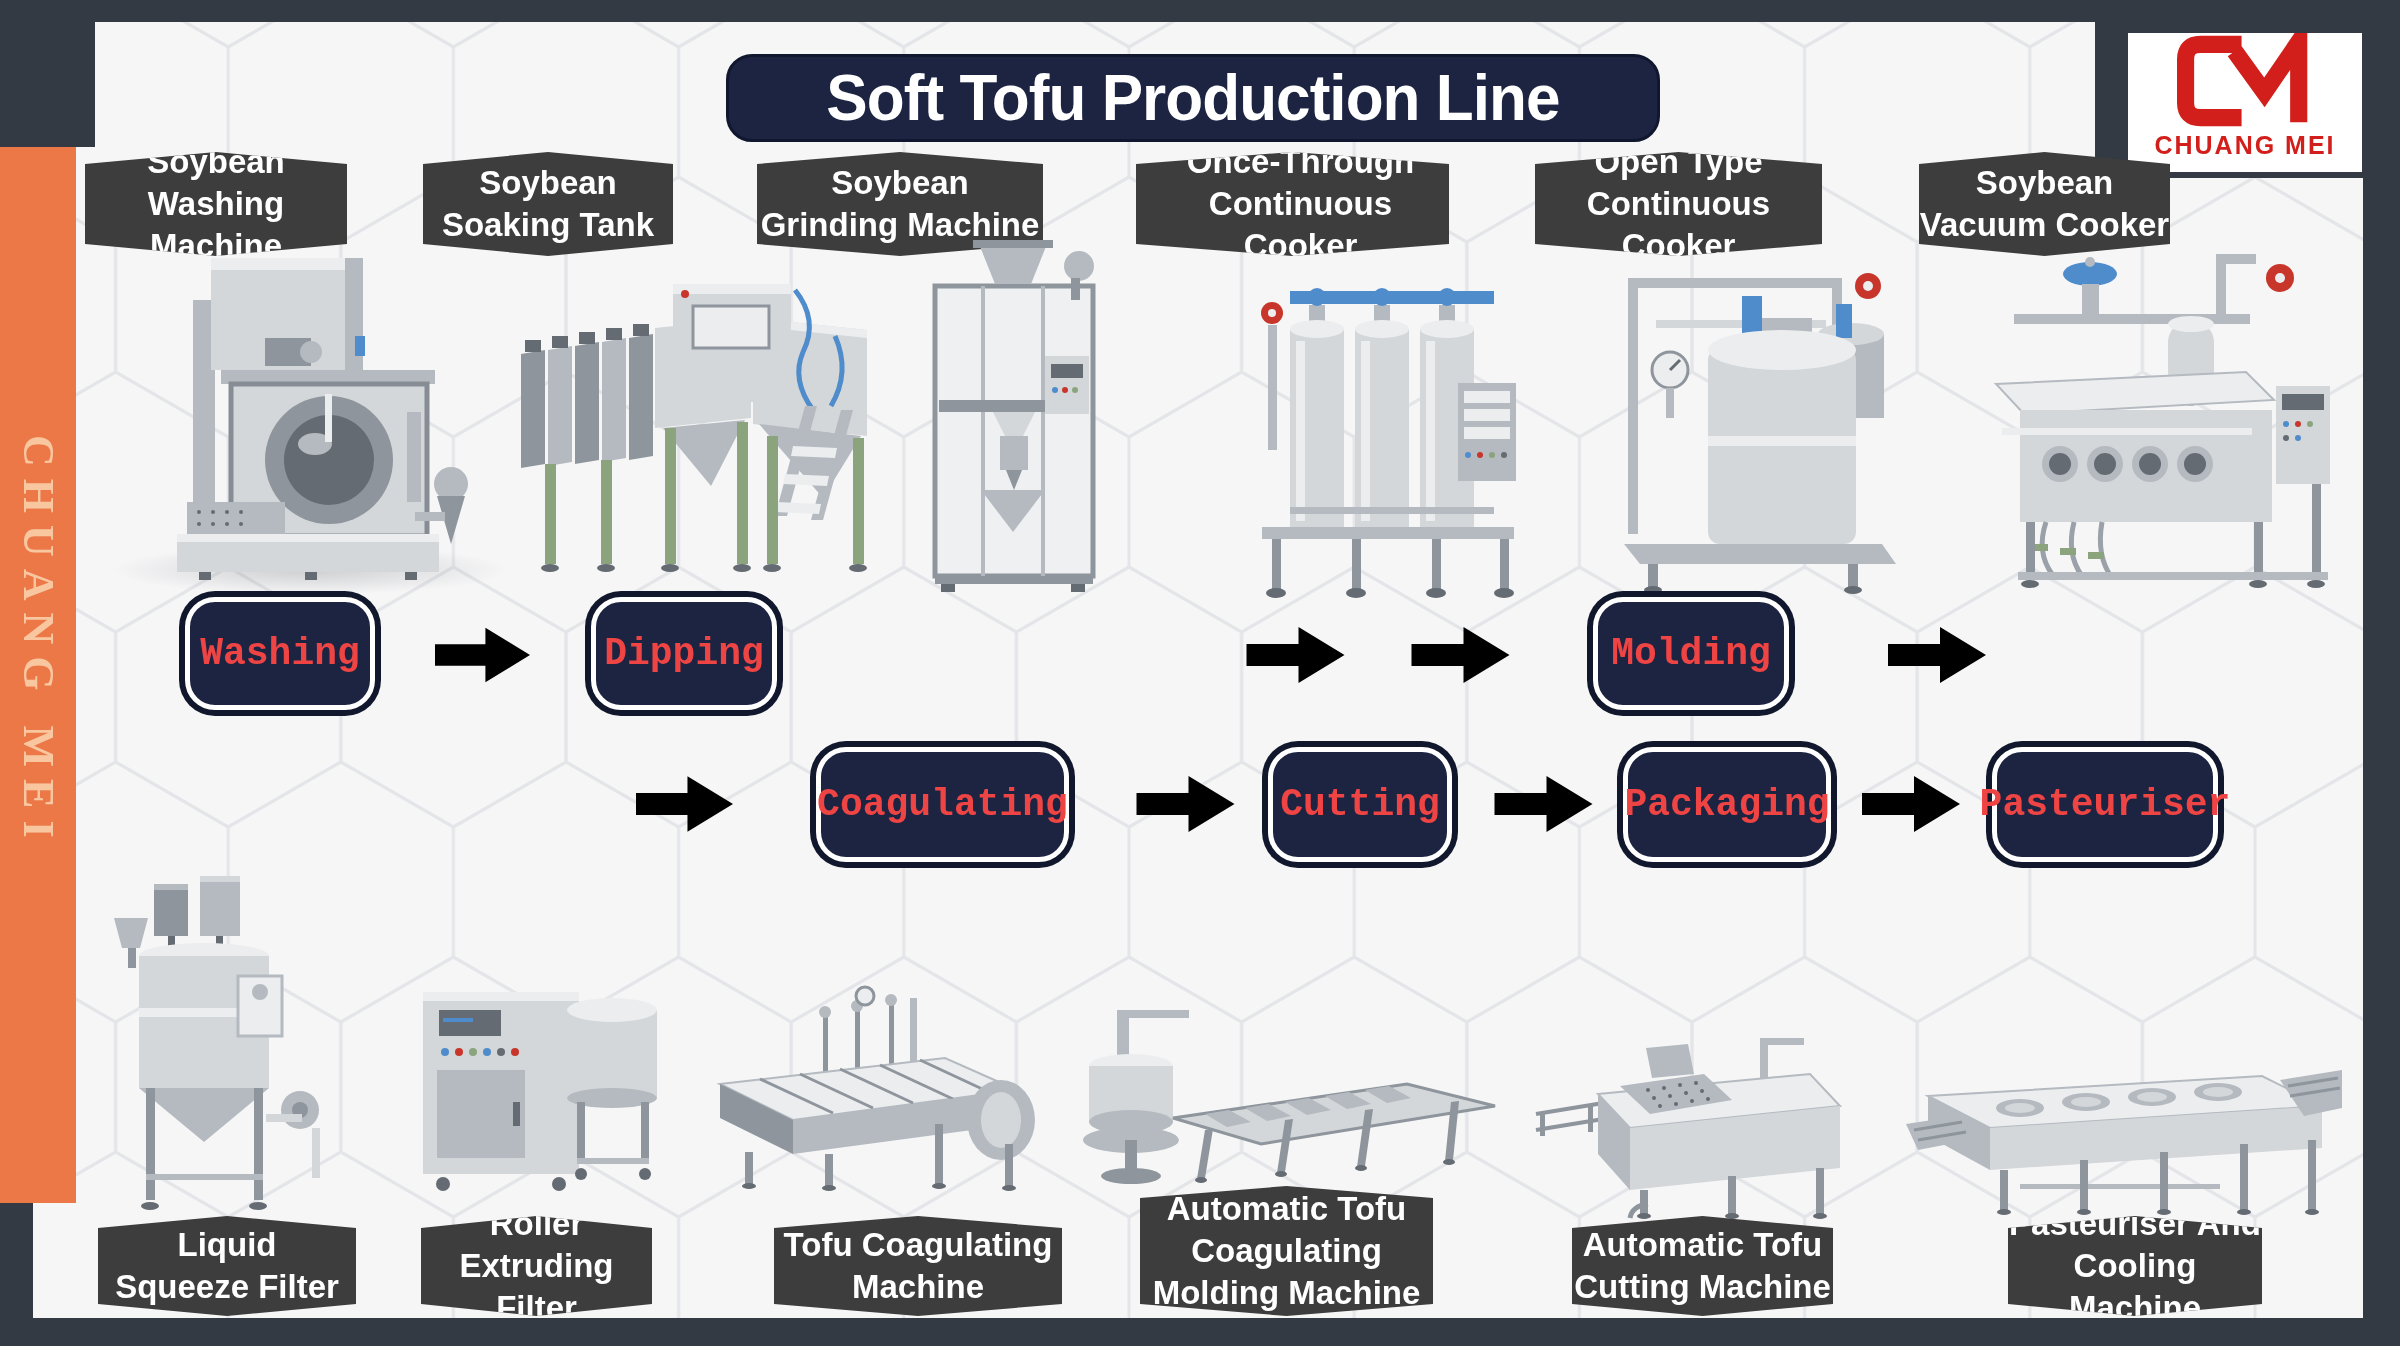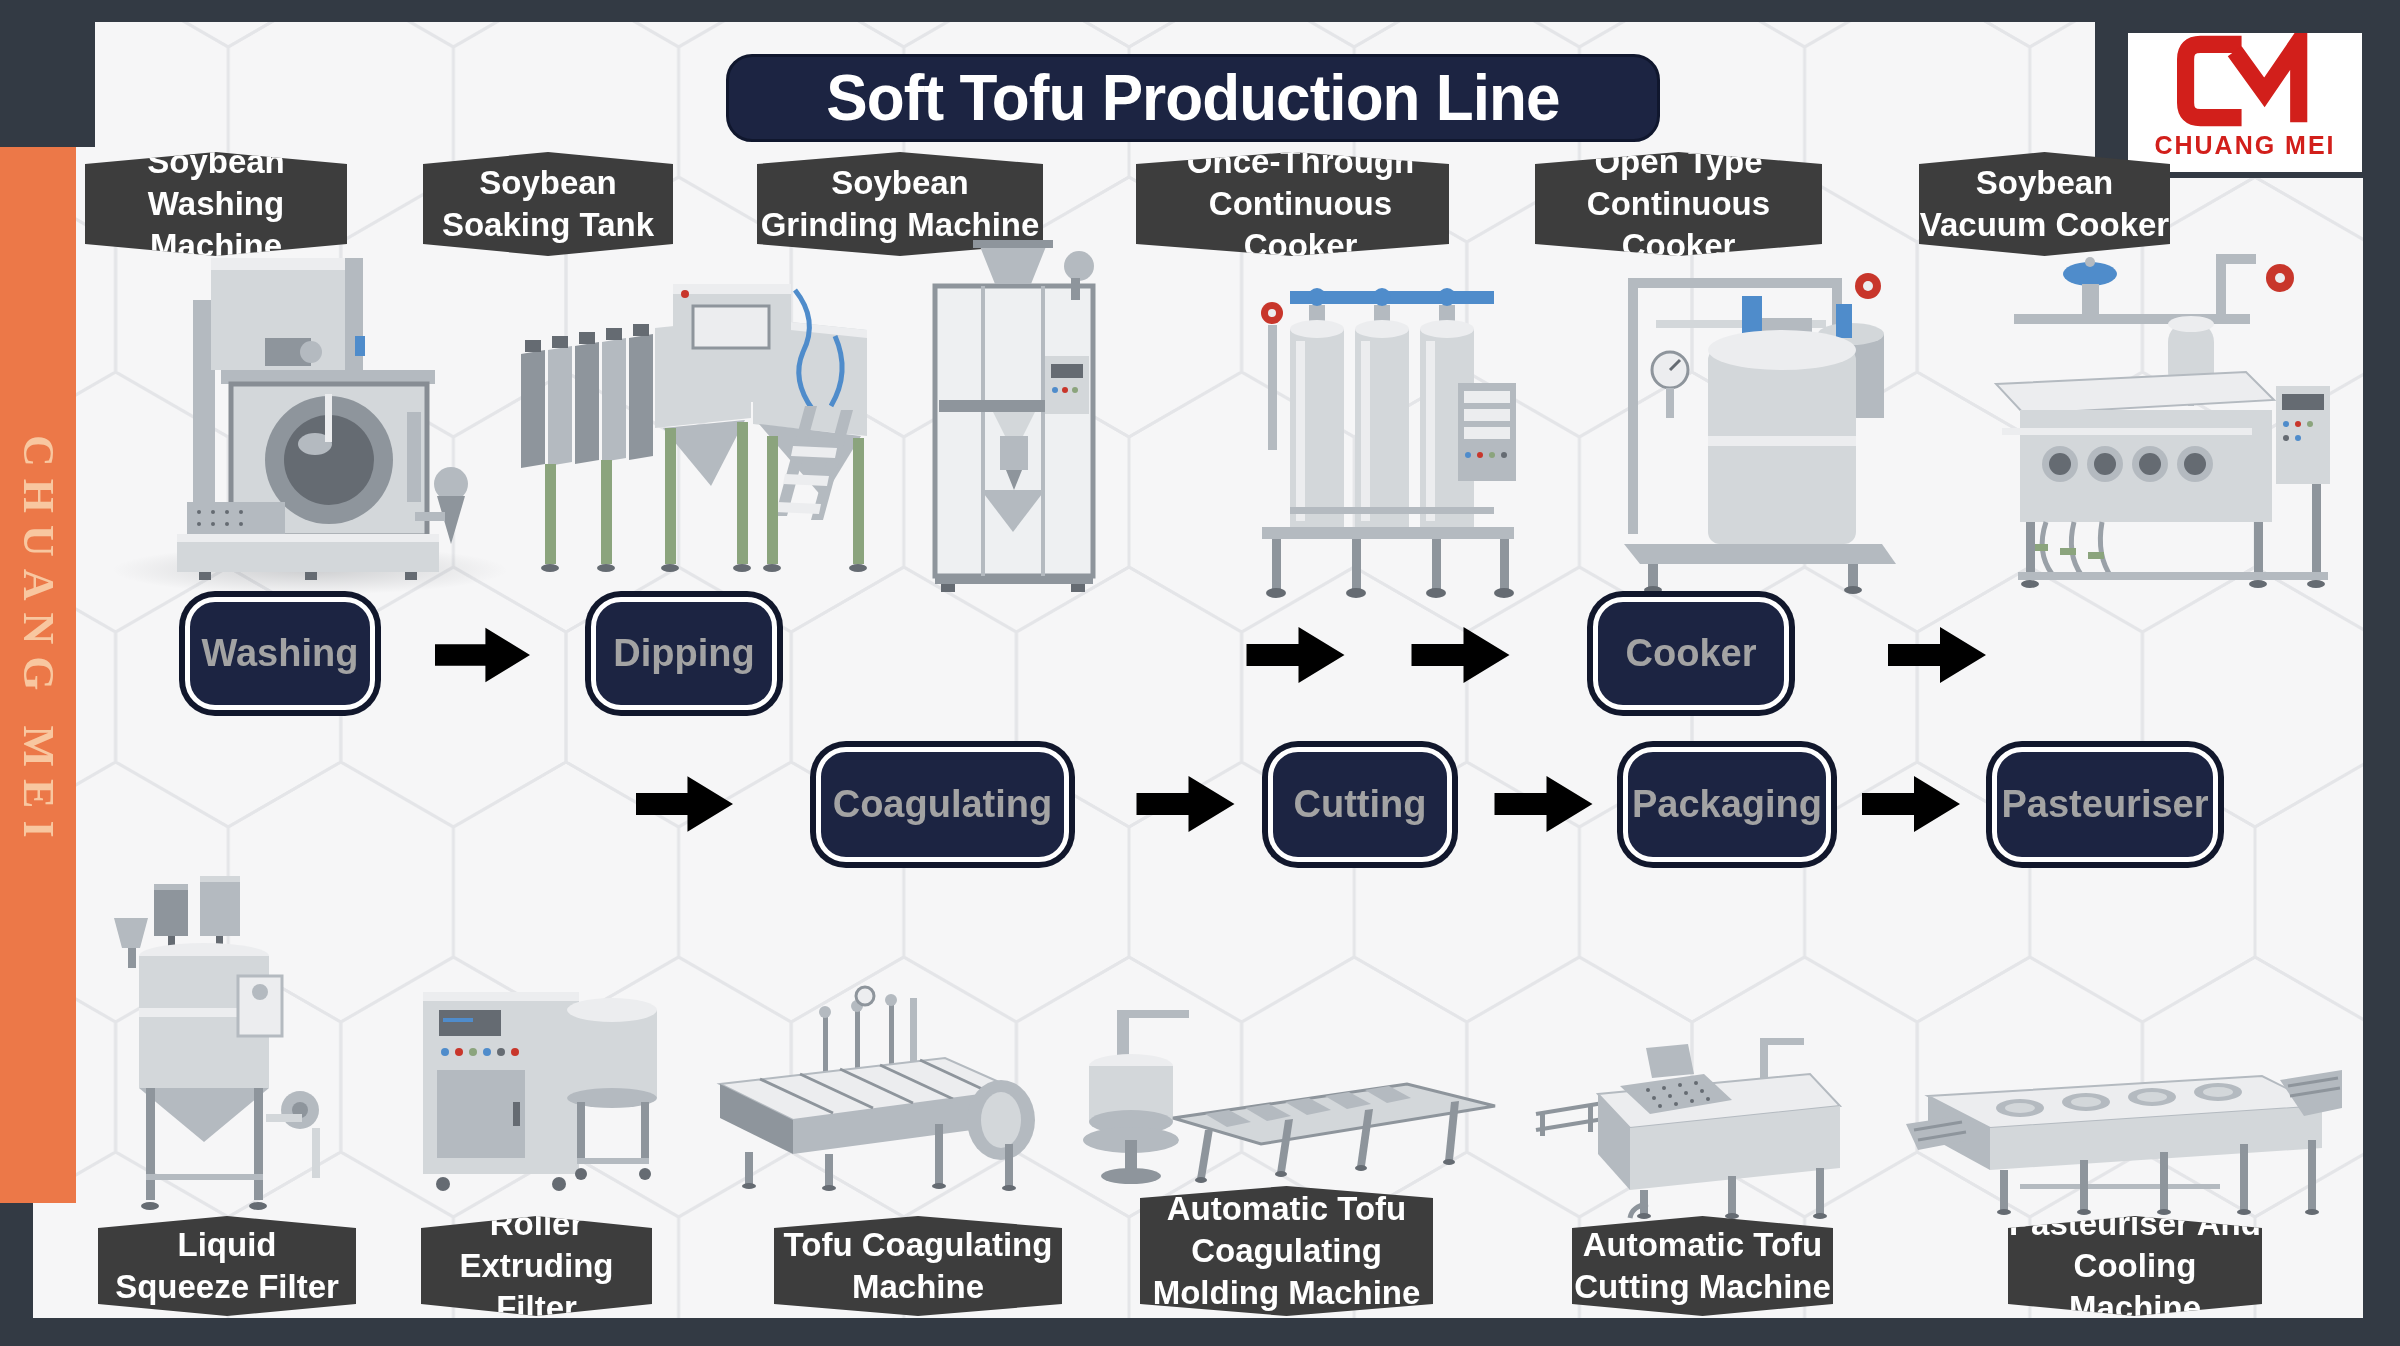--- a/index.html
+++ b/index.html
@@ -26,21 +26,21 @@
   #logo-white{position:absolute;left:33px;top:33px;width:234px;height:139px;background:#ffffff;
     display:flex;flex-direction:column;align-items:center;justify-content:flex-start;}
   #logo-text{color:#d21f1b;font-size:25px;font-weight:800;letter-spacing:2px;margin-top:2px;white-space:nowrap;}
   
   .mlabel{background:#3d3d3d;color:#ffffff;display:flex;align-items:center;justify-content:center;
     text-align:center;clip-path:polygon(0 12px,50% 0,100% 12px,100% calc(100% - 12px),50% 100%,0 calc(100% - 12px));}
   .mlabel span{white-space:pre-line;font-size:33px;line-height:42px;font-weight:600;letter-spacing:0px;}
   
   .pill{background:#1c2442;border:5px solid #ffffff;box-shadow:0 0 0 6px #11172c;border-radius:30px;
     box-sizing:border-box;display:flex;align-items:center;justify-content:center;}
-  .pill span{color:#a3a3a3;font-size:38px;font-weight:600;white-space:nowrap;}
+  .pill span{color:#ef4444;font-size:38px;font-weight:600;white-space:nowrap;font-family:Liberation Mono, monospace;}
   .arrow svg{display:block;}
   
   .fA{fill:#ecedef}.fB{fill:#d3d7da}.fC{fill:#b4bac0}.fD{fill:#8e959c}.fE{fill:#656b72}
   .fG{fill:#8ba47d}.fU{fill:#4f8ccb}.fR{fill:#c8362b}
   .lnC{stroke:#9aa1a8;stroke-width:5;fill:none}
   .lnU{stroke:#4f8ccb;stroke-width:5;fill:none}
   .lnD{stroke:#8e959c;stroke-width:3;fill:none}
   .machine svg{width:100%;height:100%;}
   .mshadow{background:radial-gradient(ellipse at center,rgba(60,65,70,.22),rgba(60,65,70,0) 70%);}
 </style>
@@ -370,21 +370,21 @@
     <svg width="99" height="56" viewBox="0 0 98 56">
         <polygon points="0,17 52,17 52,0 98,28 52,56 52,39 0,39" fill="#000"></polygon>
       </svg>
     </div>
   <div class="abs arrow" style="left:1411px;top:627px;">
     <svg width="99" height="56" viewBox="0 0 98 56">
         <polygon points="0,17 52,17 52,0 98,28 52,56 52,39 0,39" fill="#000"></polygon>
       </svg>
     </div>
   <div class="abs pill" style="left:1593px;top:597px;width:196px;height:113px;">
-    <span>Cooker</span>
+    <span>Molding</span>
     </div>
   <div class="abs arrow" style="left:1887px;top:627px;">
     <svg width="100" height="56" viewBox="0 0 98 56">
         <polygon points="0,17 52,17 52,0 98,28 52,56 52,39 0,39" fill="#000"></polygon>
       </svg>
     </div>
 
   <div class="abs arrow" style="left:636px;top:776px;">
     <svg width="97" height="56" viewBox="0 0 98 56">
         <polygon points="0,17 52,17 52,0 98,28 52,56 52,39 0,39" fill="#000"></polygon>

